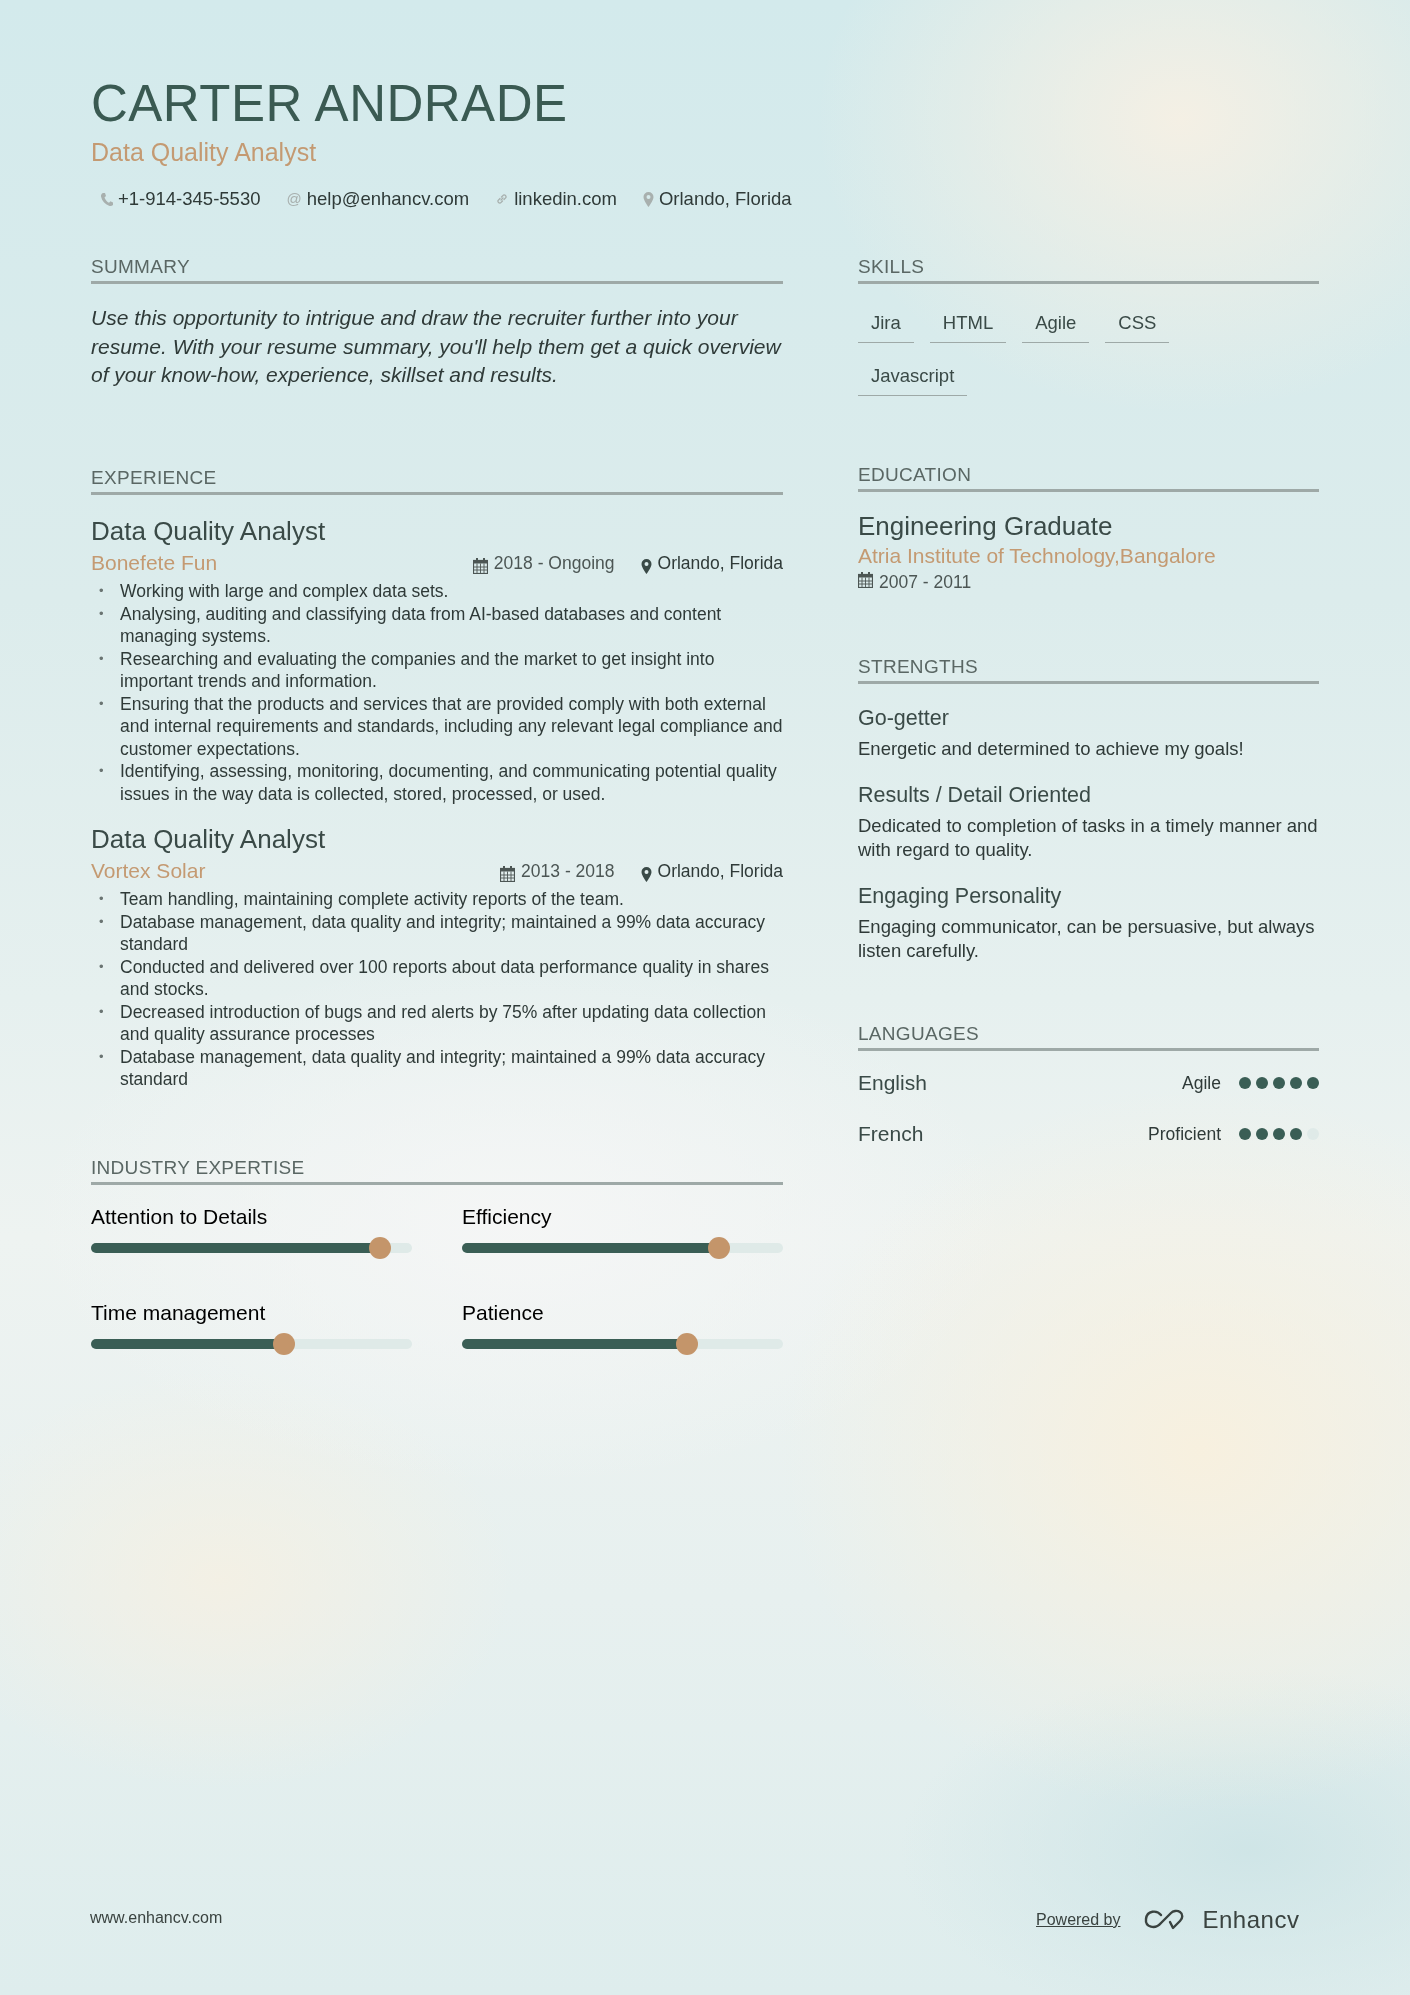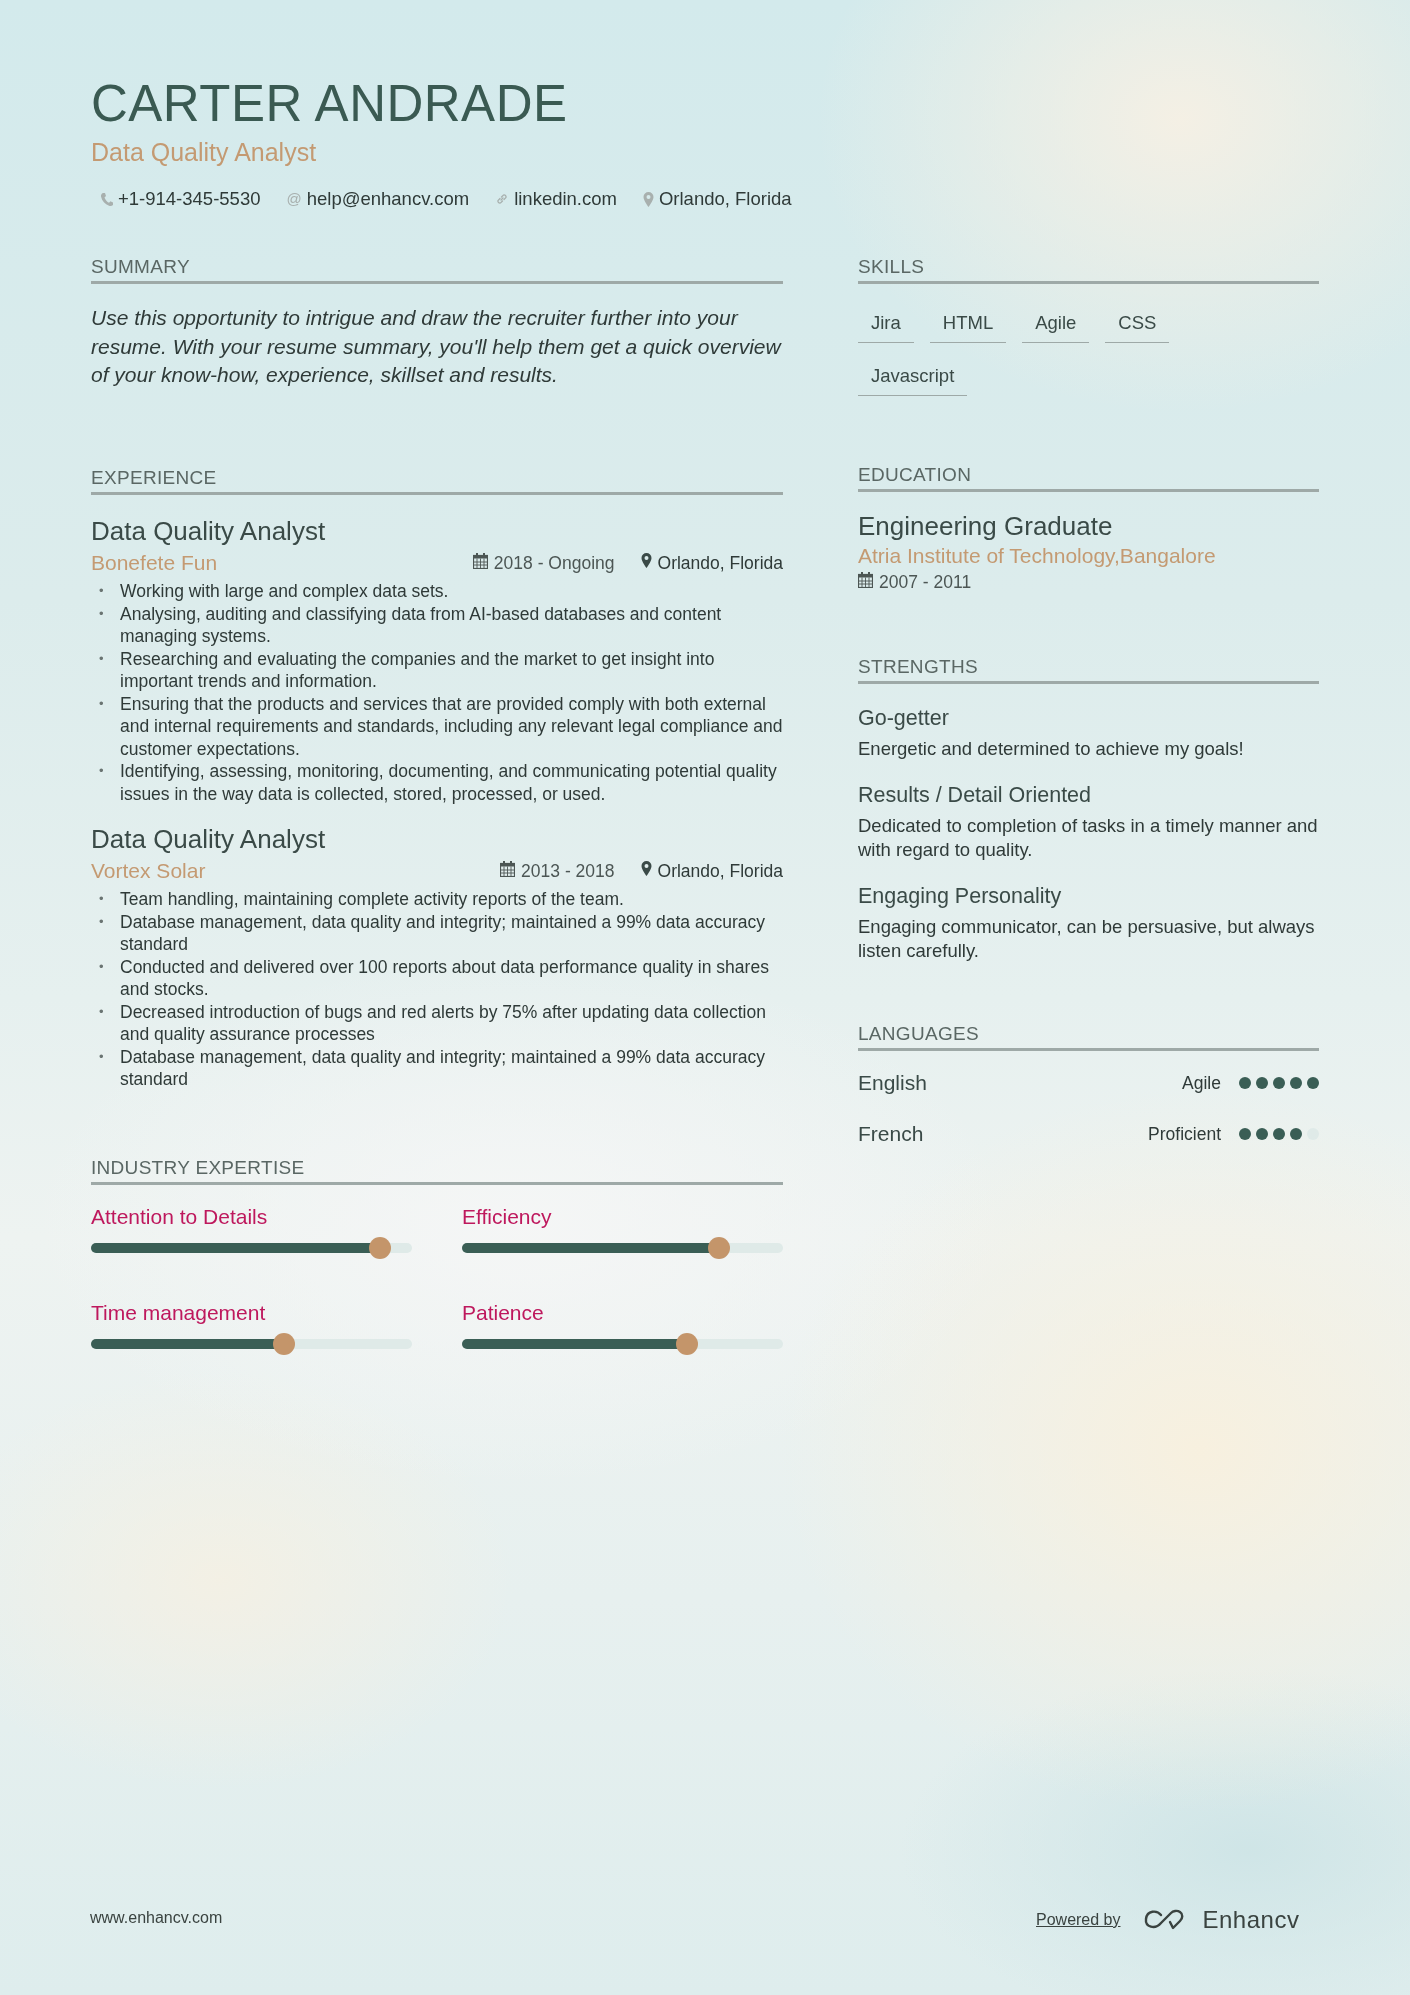--- a/index.html
+++ b/index.html
@@ -31,28 +31,28 @@
 
   .left { position: absolute; left: 91px; width: 692px; }
   .right { position: absolute; left: 858px; width: 461px; }
 
   .summary-text { font-size: 21px; line-height: 28.5px; color: #2f3a38; margin-top: 20px; font-style: italic; }
 
   .job-title { font-size: 26px; color: #3a4a47; line-height: 32px; }
   .job-meta { display: flex; justify-content: space-between; align-items: center; margin-top: 2px; }
   .company { font-size: 21px; color: #c49a72; line-height: 28px; }
   .meta-right { display: flex; gap: 26px; font-size: 17.5px; color: #4c5654; }
-  .meta-right .m { display: flex; align-items: flex-start; gap: 6px; }
+  .meta-right .m { display: flex; align-items: flex-end; gap: 6px; }
   .meta-right .m.loc { color: #2f3a38; }
   .bullets { list-style: none; margin-top: 3px; }
   .bullets li { position: relative; padding-left: 29px; font-size: 17.5px; line-height: 22.5px; color: #2f3a38; }
   .bullets li::before { content: "•"; position: absolute; left: 8px; top: 0; color: #6a7472; font-size: 13px; }
 
   .expertise-grid { display: grid; grid-template-columns: 321px 321px; column-gap: 50px; row-gap: 24px; margin-top: 18px; }
-  .exp-label { font-size: 21px; color: #be185d; line-height: 28px; }
+  .exp-label { font-size: 21px; color: #000000; line-height: 28px; }
   .track { position: relative; height: 10px; border-radius: 5px; background: #dfeae8; margin-top: 12px; }
   .fill { position: absolute; left: 0; top: 0; height: 10px; border-radius: 5px; background: #3a5e55; }
   .knob { position: absolute; top: -6px; width: 22px; height: 22px; border-radius: 50%; background: #c4956a; margin-left: -11px; }
 
   .skills { display: flex; flex-wrap: wrap; gap: 16px 16px; margin-top: 22px; width: 400px; }
   .skill { font-size: 18.5px; color: #3a4a47; padding: 6px 13px 8px; border-bottom: 1.5px solid #9ea9a7; line-height: 22px; }
 
   .edu-degree { font-size: 26px; color: #3a4a47; line-height: 32px; margin-top: 18px; }
   .edu-school { font-size: 21px; color: #c49a72; line-height: 28px; }
   .edu-date { font-size: 17.5px; color: #4c5654; display: flex; align-items: flex-start; gap: 6px; margin-top: 2px; }

